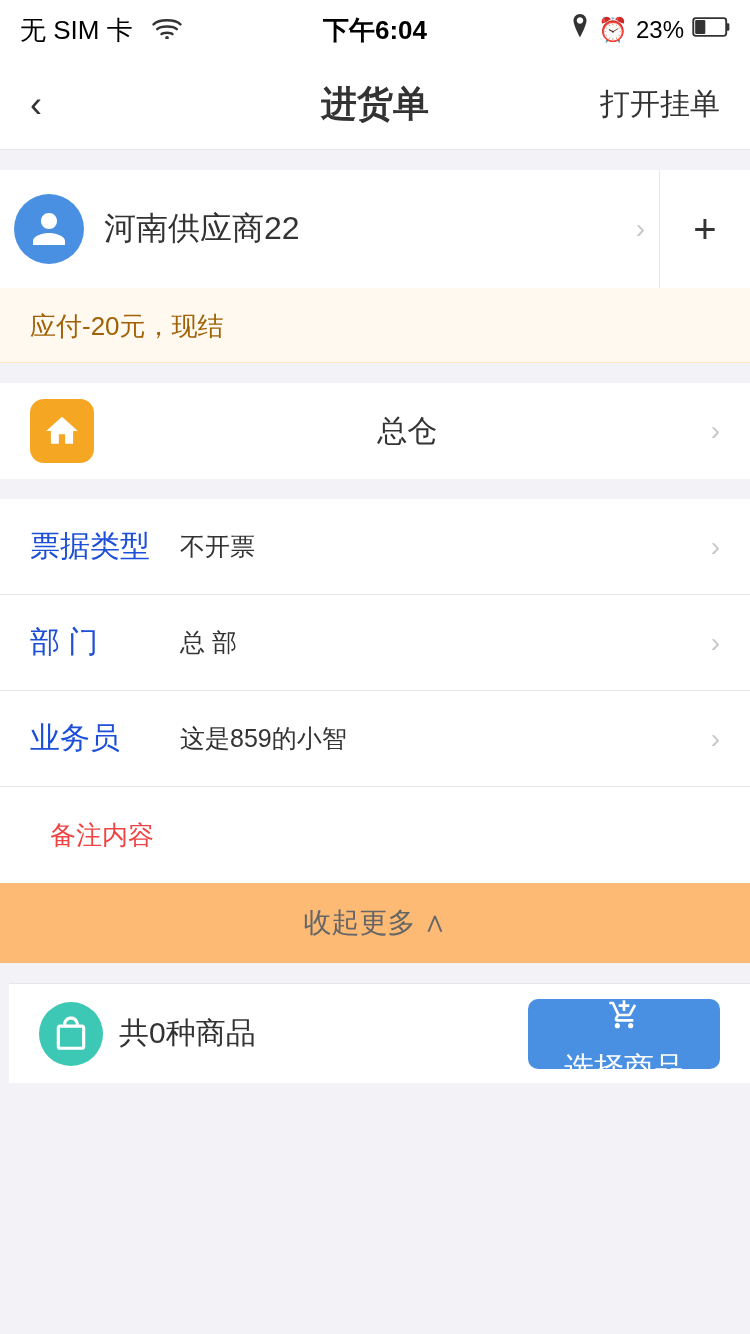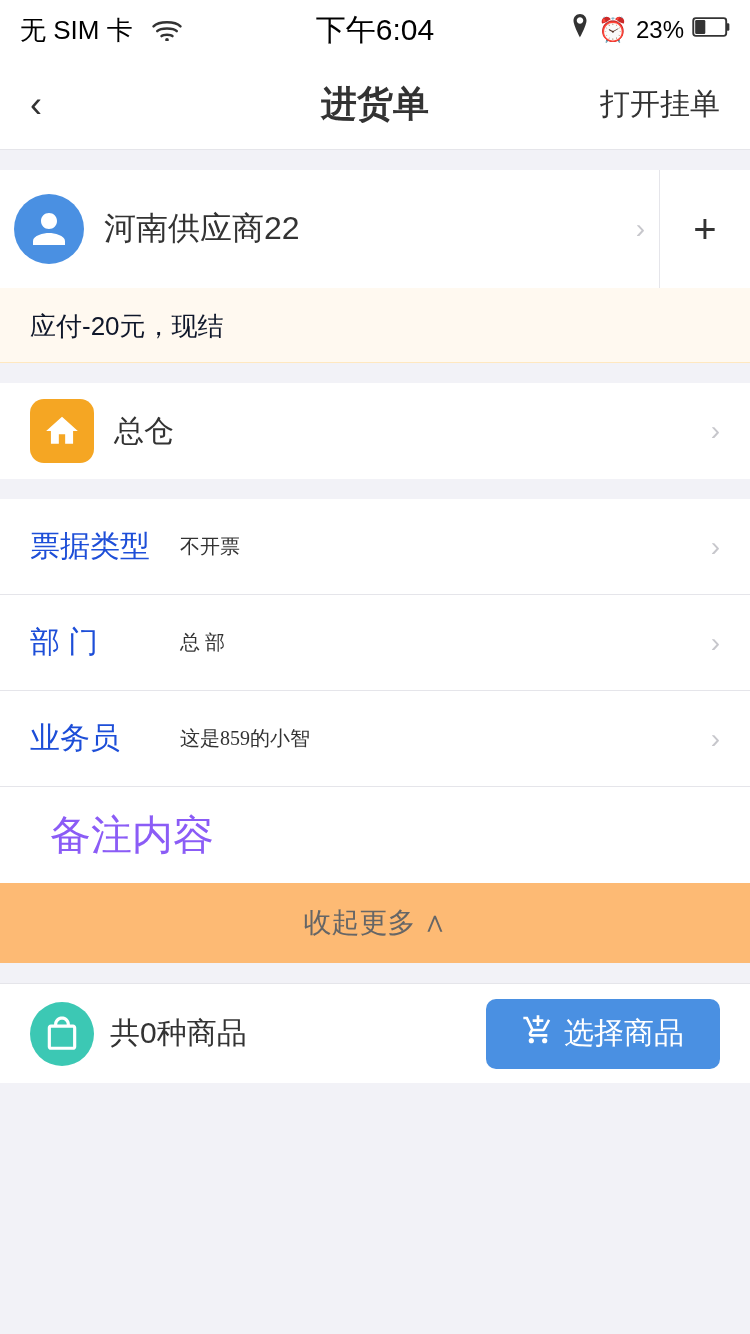--- a/index.html
+++ b/index.html
@@ -19,27 +19,27 @@
       background: #fff;
       display: flex;
       align-items: center;
       justify-content: space-between;
       padding: 0 20px;
       font-size: 26px;
       font-weight: 500;
     }
     .status-left {
       display: flex;
-      align-items: flex-end;
+      align-items: center;
       gap: 19px;
       font-size: 26px;
     }
     .status-center {
-      font-size: 30px;
-      font-weight: 400;
+      font-size: 26px;
+      font-weight: 700;
       position: absolute;
       left: 50%;
       transform: translateX(-50%);
     }
     .status-right {
       display: flex;
       align-items: center;
       gap: 8px;
       font-size: 24px;
     }
@@ -130,38 +130,39 @@
     }
 
     
     .warning-banner {
       background: #fff9f0;
       padding: 18px 30px;
       border-bottom: 1px solid #ffe8c0;
     }
     .warning-text {
       font-size: 26px;
-      color: #0f172a;
+      color: #a16207;
     }
 
     
     .row-section {
       background: #fff;
       margin-top: 0;
     }
     .row-item {
       display: flex;
       align-items: center;
       padding: 0 30px;
       height: 96px;
       border-bottom: 1px solid #e5e5ea;
       cursor: pointer;
     }
     .row-item:last-child {
       border-bottom: none;
+      text-align: center;
     }
     .row-icon {
       width: 64px;
       height: 64px;
       border-radius: 14px;
       background: #f5a623;
       display: flex;
       align-items: center;
       justify-content: center;
       margin-right: 20px;
@@ -192,29 +193,28 @@
     .form-row:last-child {
       border-bottom: none;
     }
     .form-label {
       font-size: 30px;
       color: #1d4ed8;
       width: 130px;
       flex-shrink: 0;
     }
     .form-value {
-      font-size: 20px;
+      font-size: 25px;
       color: #333;
       flex: 1;
       padding-left: 20px;
-      font-family: Liberation Serif, serif;
     }
     .form-placeholder {
-      font-size: 41px;
-      color: #8b5cf6;
+      font-size: 26px;
+      color: #ef4444;
       flex: 1;
       padding-left: 20px;
       font-family: Liberation Mono, monospace;
     }
 
     
     .collapse-bar {
       background: #fdba74;
       height: 80px;
       display: flex;
@@ -229,20 +229,21 @@
 
     
     .bottom-bar {
       background: #fff;
       height: 100px;
       display: flex;
       align-items: center;
       padding: 0 30px;
       gap: 20px;
       border-top: 1px solid #e5e5ea;
+      margin-left: 9px;
     }
     .product-count-area {
       display: flex;
       align-items: center;
       flex: 1;
       gap: 16px;
     }
     .product-icon-wrap {
       width: 64px;
       height: 64px;
@@ -266,20 +267,21 @@
       color: #fff;
       font-size: 30px;
       padding: 0 36px;
       height: 70px;
       border-radius: 10px;
       display: flex;
       align-items: center;
       gap: 10px;
       cursor: pointer;
       white-space: nowrap;
+      flex-direction: column;
     }
 
     
     .page-bg {
       background: #f2f2f7;
       flex: 1;
       min-height: 300px;
     }
   </style>
 </head>

